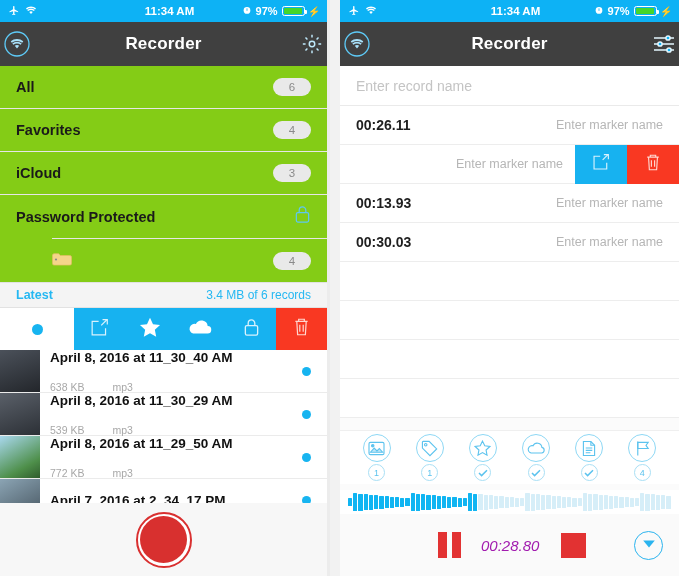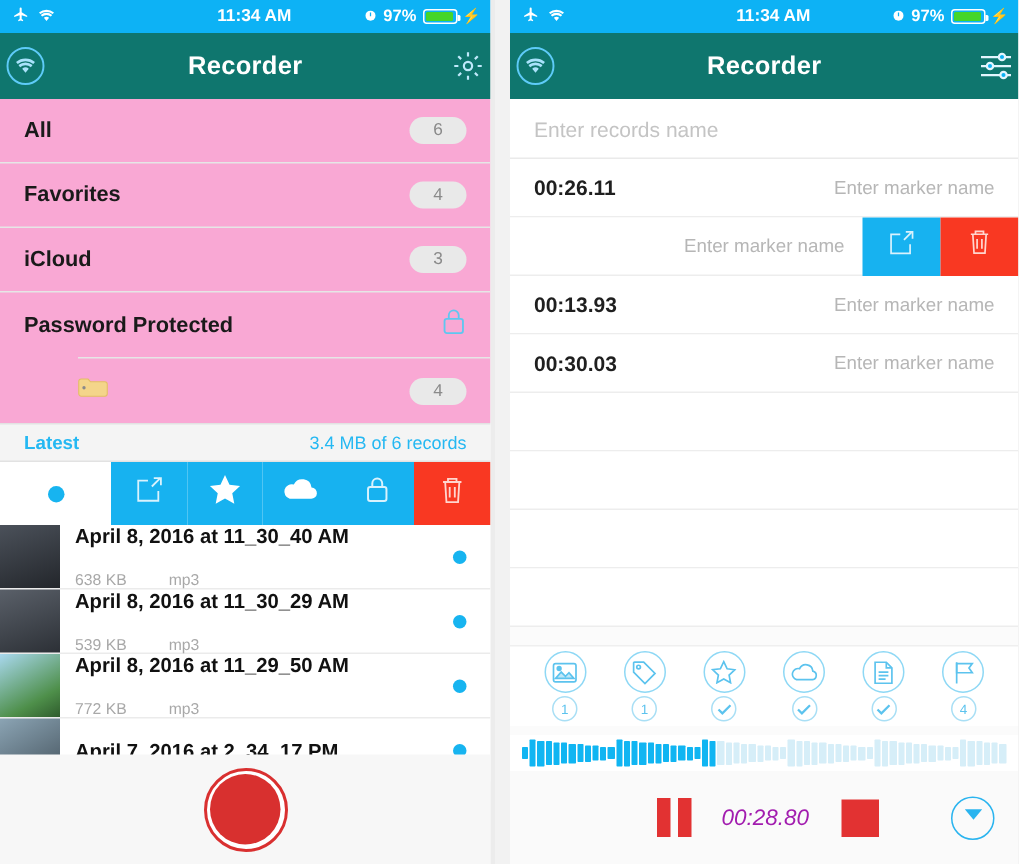--- a/index.html
+++ b/index.html
@@ -38,32 +38,32 @@
   }
   .battery::after {
     content: ''; position: absolute; right: -3px; top: 3px;
     width: 2px; height: 4px; background: #fff; border-radius: 0 1px 1px 0;
   }
   .battery i { display: block; height: 100%; width: 97%; background: #45d62a; border-radius: 1px; }
   .bolt { font-size: 10px; }
 
   
   .navbar {
-    height: 44px; background: #0f766e; color: #fff;
+    height: 44px; background: #404040; color: #fff;
     display: flex; align-items: center; padding: 0 4px; position: relative; justify-content: space-between;
   }
   .nav-title {
     position: absolute; left: 0; right: 0; text-align: center;
     font-size: 17px; font-weight: bold; letter-spacing: .2px;
   }
   .nav-btn { position: relative; z-index: 2; cursor: pointer; line-height: 0; }
   .nav-right { margin-left: auto; }
 
   
-  .folder-list { background: #f9a8d4; }
+  .folder-list { background: #84cc16; }
   .folder-row {
     height: 43px; display: flex; align-items: center;
     padding: 0 16px; border-bottom: 1px solid #e6e6e6;
   }
   .folder-row:last-child { border-bottom: none; }
   .folder-label { font-size: 14.5px; font-weight: bold; color: #1a1a1a; }
   .pill {
     margin-left: auto; background: #e9e9e9; color: #8a8a8a;
     font-size: 11.5px; border-radius: 9px; padding: 3px 12px; min-width: 38px;
     text-align: center;
@@ -408,21 +408,21 @@
         <svg width="22" height="20" viewBox="0 0 22 20" fill="none" stroke="#e3f6fe" stroke-width="1.5">
               <path d="M1 4h20M1 10h20M1 16h20"></path>
               <circle cx="15" cy="4" r="2.1" fill="#0db2f5"></circle>
               <circle cx="7" cy="10" r="2.1" fill="#0db2f5"></circle>
               <circle cx="16" cy="16" r="2.1" fill="#0db2f5"></circle>
             </svg>
       </div>
     </div>
 
     <div class="name-field">
-      <span>Enter records name</span>
+      <span>Enter record name</span>
     </div>
 
     <div>
       <div class="marker-row">
         <span class="mk-time">00:26.11</span>
         <span class="mk-name">Enter marker name</span>
       </div>
 
       <div class="marker-row swiped">
         <span class="mk-name">Enter marker name</span>

